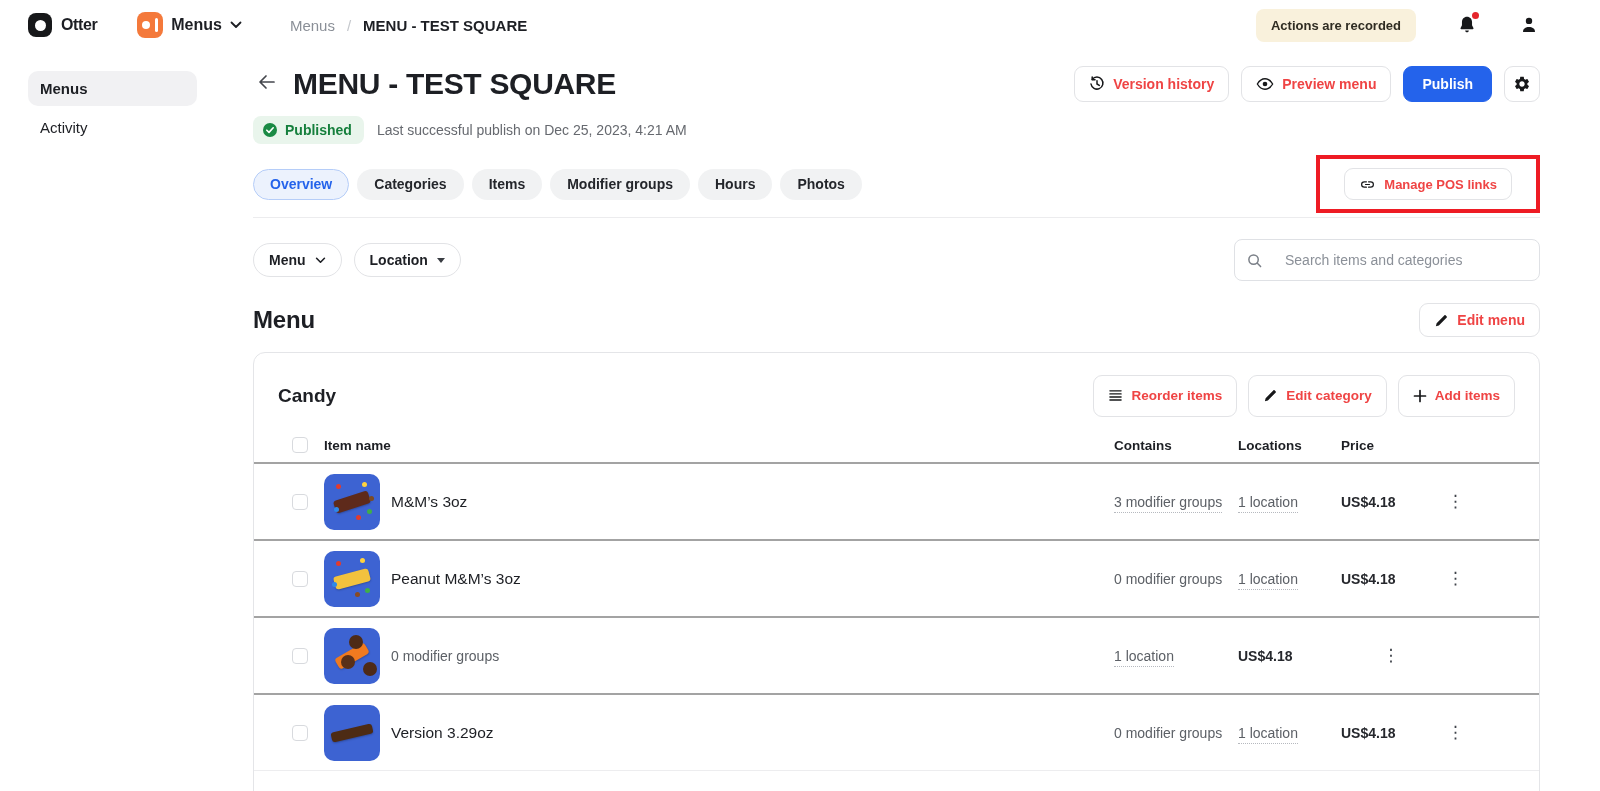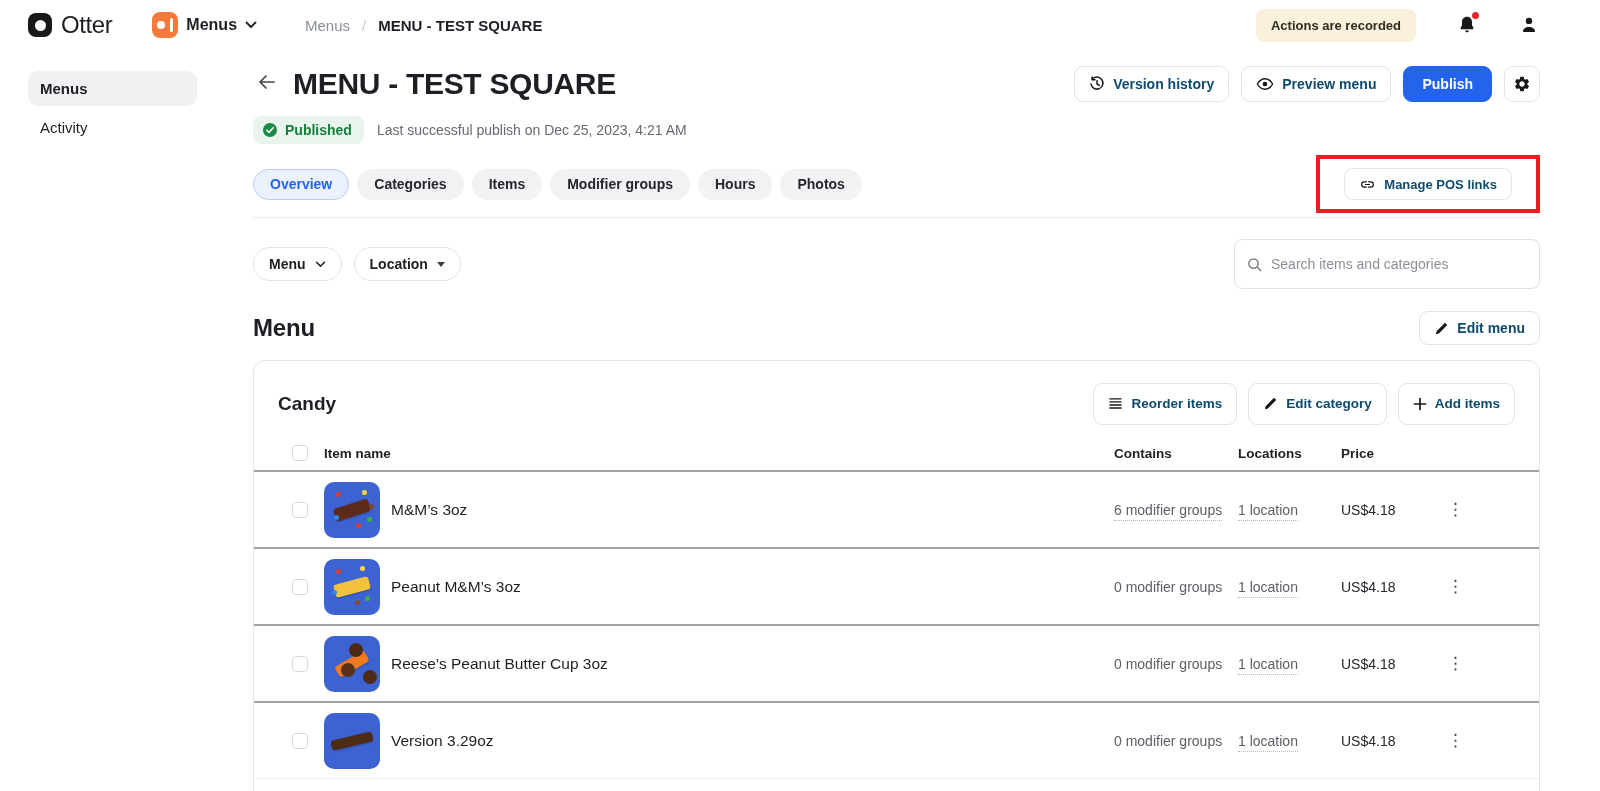--- a/index.html
+++ b/index.html
@@ -4,21 +4,21 @@
 <style>
   * { margin:0; padding:0; box-sizing:border-box; }
   html,body { width:1600px; height:791px; overflow:hidden; background:#fff;
     font-family:"Liberation Sans", sans-serif; color:#1d1f24; }
 
   
   .topbar { height:50px; display:flex; align-items:center; padding:0 60px 0 28px; background:#fff; }
   .brand { display:flex; align-items:center; gap:9px; }
   .otter-mark { width:24px; height:24px; background:#17181a; border-radius:8px; display:flex; align-items:center; justify-content:center; }
   .otter-mark i { width:11px; height:11px; background:#fff; border-radius:50%; display:block; }
-  .brand-name { font-size:24px; font-weight:400; letter-spacing:-0.4px; }
+  .brand-name { font-size:16px; font-weight:700; letter-spacing:-0.4px; }
   .app-switch { display:flex; align-items:center; gap:8px; margin-left:40px; cursor:pointer; }
   .app-icon { width:26px; height:26px; background:#f4793b; border-radius:8px; position:relative; }
   .app-icon i { position:absolute; left:5px; top:9px; width:8px; height:8px; border-radius:50%; background:#fff; }
   .app-icon b { position:absolute; right:5px; top:6px; width:3.5px; height:14px; border-radius:2px; background:#fff; }
   .app-label { font-size:16px; font-weight:700; }
   .breadcrumb { display:flex; align-items:center; gap:12px; margin-left:48px; font-size:15px; }
   .crumb-parent { color:#8a8f97; }
   .crumb-sep { color:#c4c7cc; }
   .crumb-current { font-weight:700; }
   .topbar-right { margin-left:auto; display:flex; align-items:center; gap:40px; }
@@ -33,21 +33,21 @@
   .side-item.active { background:#f1f1f3; font-weight:600; }
   .main { flex:1; padding:16px 62px 0 28px; }
 
   
   .title-row { display:flex; align-items:center; }
   .back-btn { background:none; border:none; font-size:20px; color:#44474d; cursor:pointer; padding:4px; }
   .page-title { font-size:30px; font-weight:700; letter-spacing:-0.3px; margin-left:12px; }
   .title-actions { margin-left:auto; display:flex; align-items:center; gap:12px; }
   .btn { display:inline-flex; align-items:center; gap:8px; height:36px; padding:0 14px;
     background:#fff; border:1px solid #e2e3e6; border-radius:9px; font-size:14px; font-weight:600;
-    font-family:inherit; color:#0c4a6e; cursor:pointer; white-space:nowrap; }
+    font-family:inherit; color:#ef4444; cursor:pointer; white-space:nowrap; }
   .btn svg { flex:none; }
   .btn.primary { background:#2463eb; border-color:#2463eb; color:#fff; padding:0 18px; }
   .btn.square { width:36px; padding:0; justify-content:center; }
 
   
   .status-row { display:flex; align-items:center; margin-top:14px; }
   .pub-badge { display:inline-flex; align-items:center; gap:7px; background:#e9f5ec; border-radius:8px; padding:6px 12px 6px 9px;
     color:#157f3c; font-size:14px; font-weight:700; }
   .pub-detail { margin-left:13px; font-size:14px; font-weight:500; color:#66696f; }
 
@@ -61,21 +61,21 @@
   .btn.small { height:32px; font-size:13px; }
 
   .hr { height:1px; background:#ececee; margin-top:4px; }
 
   
   .filter-row { display:flex; align-items:center; margin-top:21px; }
   .pill { display:inline-flex; align-items:center; gap:9px; height:34px; padding:0 15px;
     background:#fff; border:1px solid #e2e3e6; border-radius:17px; font-size:14px; font-weight:700; cursor:pointer; font-family:inherit; color:#1d1f24;}
   .pill + .pill { margin-left:12px; }
   .tri-down { width:0; height:0; border-left:4px solid transparent; border-right:4px solid transparent; border-top:5px solid #3a3d43; }
-  .search-box { margin-left:auto; display:flex; align-items:center; gap:9px; width:306px; height:50px;
+  .search-box { margin-left:auto; display:flex; align-items:center; gap:23px; width:306px; height:42px;
     border:1px solid #dfe1e5; border-radius:8px; padding:0 12px; background:#fff; }
   .search-box input { border:none; outline:none; flex:1; font-size:14px; font-family:inherit; color:#1d1f24; background:transparent; }
   .search-box input::placeholder { color:#8b9098; }
 
   
   .menu-row { display:flex; align-items:center; margin-top:22px; }
   .menu-heading { font-size:24px; font-weight:700; letter-spacing:-0.2px; }
   .menu-row .btn { margin-left:auto; height:34px; }
 
   
@@ -86,21 +86,21 @@
   .btn.card-btn { height:42px; font-size:13.5px; border-radius:9px; }
 
   .tgrid { display:grid; grid-template-columns:32px 67px 723px 124px 103px 100px 28px; align-items:center; padding:0 70px 0 38px; }
   .thead { height:34px; font-size:13.5px; font-weight:600; color:#1d1f24; }
   .thead .th-item { grid-column:2 / 4; }
   .trow { height:77px; border-top:2px solid #a3a3a3; }
   .checkbox { width:16px; height:16px; border:1px solid #d8dade; border-radius:4px; background:#fff; cursor:pointer; }
   .item-name { font-size:15.5px; font-weight:500; }
   .cell-dim { font-size:14px; color:#5c6066; }
   .dotlink { border-bottom:1px dotted #b6b9bf; padding-bottom:2px; }
-  .price-cell { font-size:14px; color:#26282d; font-weight:400; }
+  .price-cell { font-size:14px; color:#26282d; font-weight:700; }
   .kebab { background:none; border:none; font-size:17px; line-height:1; color:#3f434a; cursor:pointer; padding:4px 6px; letter-spacing:0; }
 
   
   .candy-img { width:56px; height:56px; border-radius:10px; position:relative; overflow:hidden; }
   .candy-img .bar { position:absolute; left:50%; top:50%; width:36px; height:13px; border-radius:3px;
     transform:translate(-50%,-50%) rotate(-18deg); box-shadow:0 1px 2px rgba(0,0,0,.25); }
   .candy-img[data-variant="peanut"] .bar { transform:translate(-50%,-50%) rotate(-15deg); }
   .candy-img[data-variant="reeses"] .bar { width:34px; height:12px; transform:translate(-50%,-50%) rotate(-30deg); }
   .candy-img[data-variant="snickers"] .bar { width:42px; height:10px; transform:translate(-50%,-50%) rotate(-13deg); }
   .candy-img .dots { position:absolute; width:5px; height:5px; border-radius:50%; top:10px; left:12px; }
@@ -290,21 +290,21 @@
         <div></div>
       </div>
 
       <div class="tgrid trow">
         <div class="checkbox"></div>
         <div class="candy-img" data-variant="mms" style="background: rgb(61, 99, 210);">
             <span class="bar" style="background: rgb(94, 42, 27);"></span>
             <span class="dots"></span>
           </div>
         <div class="item-name">M&amp;M’s 3oz</div>
-        <div class="cell-dim"><span class="dotlink">6 modifier groups</span></div>
+        <div class="cell-dim"><span class="dotlink">3 modifier groups</span></div>
         <div class="cell-dim"><span class="dotlink">1 location</span></div>
         <div class="price-cell">US$4.18</div>
         <button class="kebab">⋮</button>
       </div>
 
       <div class="tgrid trow">
         <div class="checkbox"></div>
         <div class="candy-img" data-variant="peanut" style="background: rgb(61, 99, 210);">
             <span class="bar" style="background: rgb(242, 194, 62);"></span>
             <span class="dots"></span>
@@ -315,21 +315,20 @@
         <div class="price-cell">US$4.18</div>
         <button class="kebab">⋮</button>
       </div>
 
       <div class="tgrid trow">
         <div class="checkbox"></div>
         <div class="candy-img" data-variant="reeses" style="background: rgb(61, 99, 210);">
             <span class="bar" style="background: rgb(240, 122, 31);"></span>
             <span class="dots"></span>
           </div>
-        <div class="item-name">Reese’s Peanut Butter Cup 3oz</div>
         <div class="cell-dim"><span>0 modifier groups</span></div>
         <div class="cell-dim"><span class="dotlink">1 location</span></div>
         <div class="price-cell">US$4.18</div>
         <button class="kebab">⋮</button>
       </div>
 
       <div class="tgrid trow">
         <div class="checkbox"></div>
         <div class="candy-img" data-variant="snickers" style="background: rgb(61, 99, 210);">
             <span class="bar" style="background: rgb(77, 43, 20);"></span>

